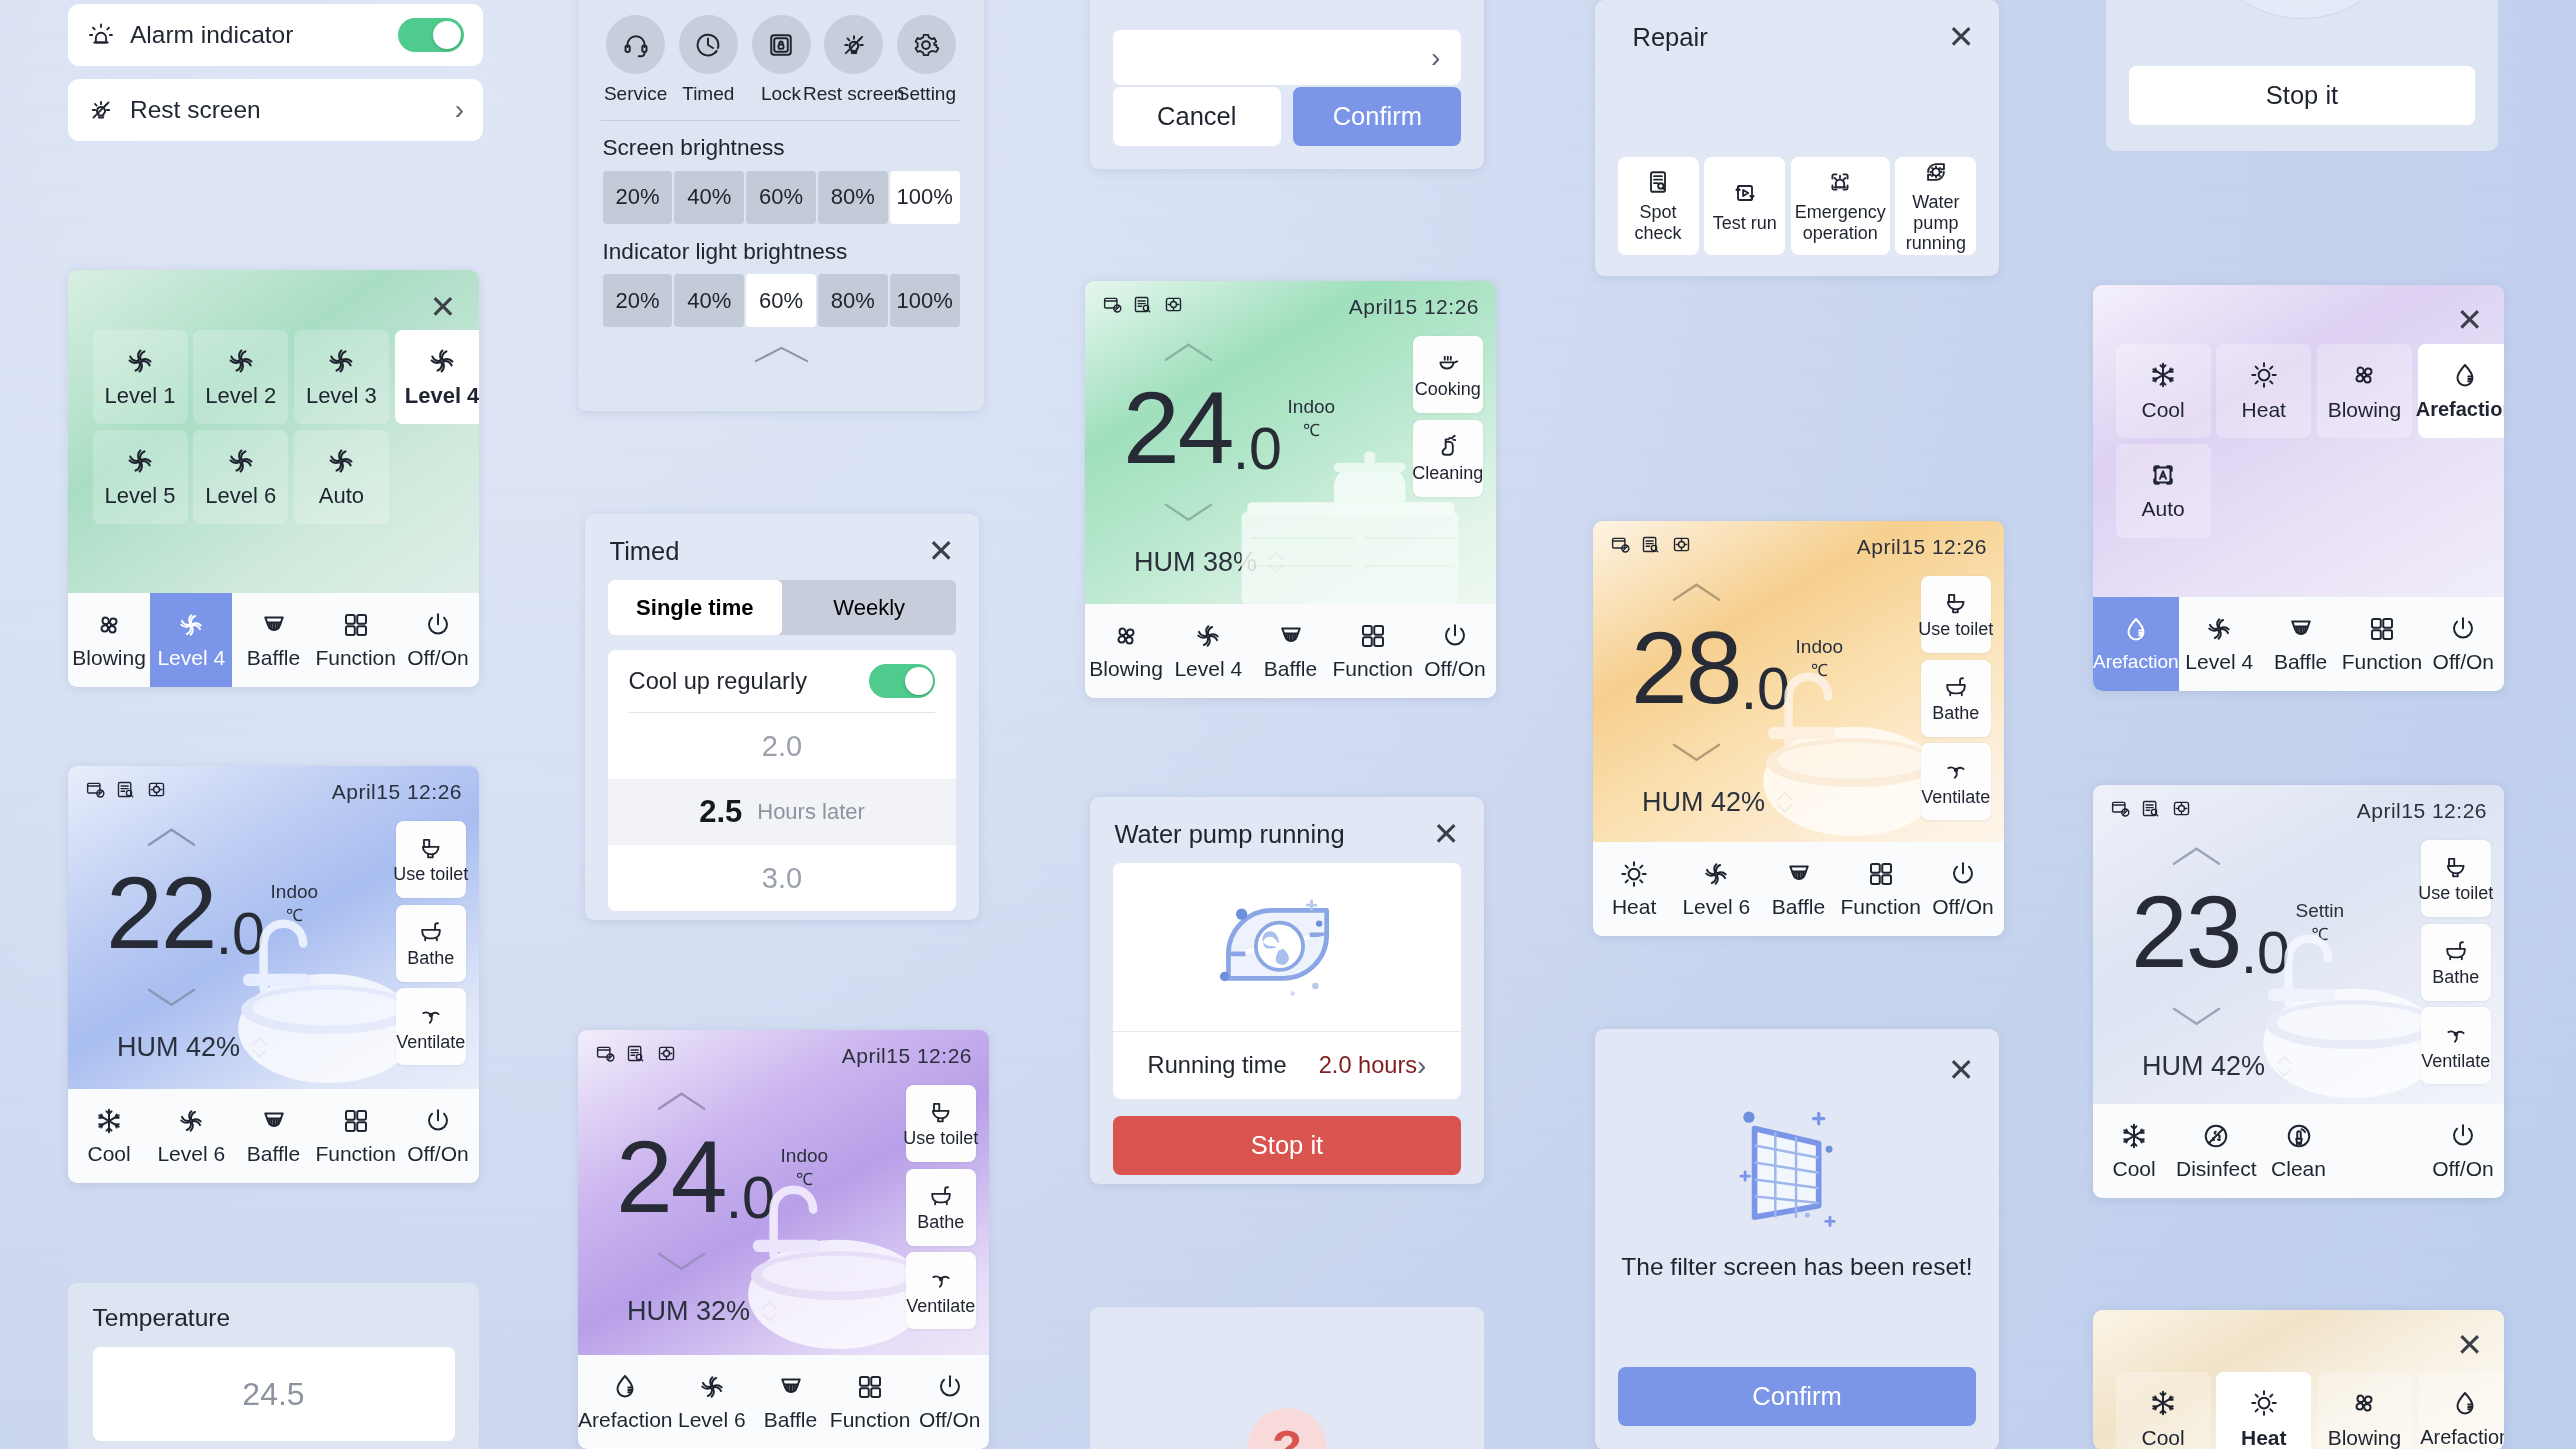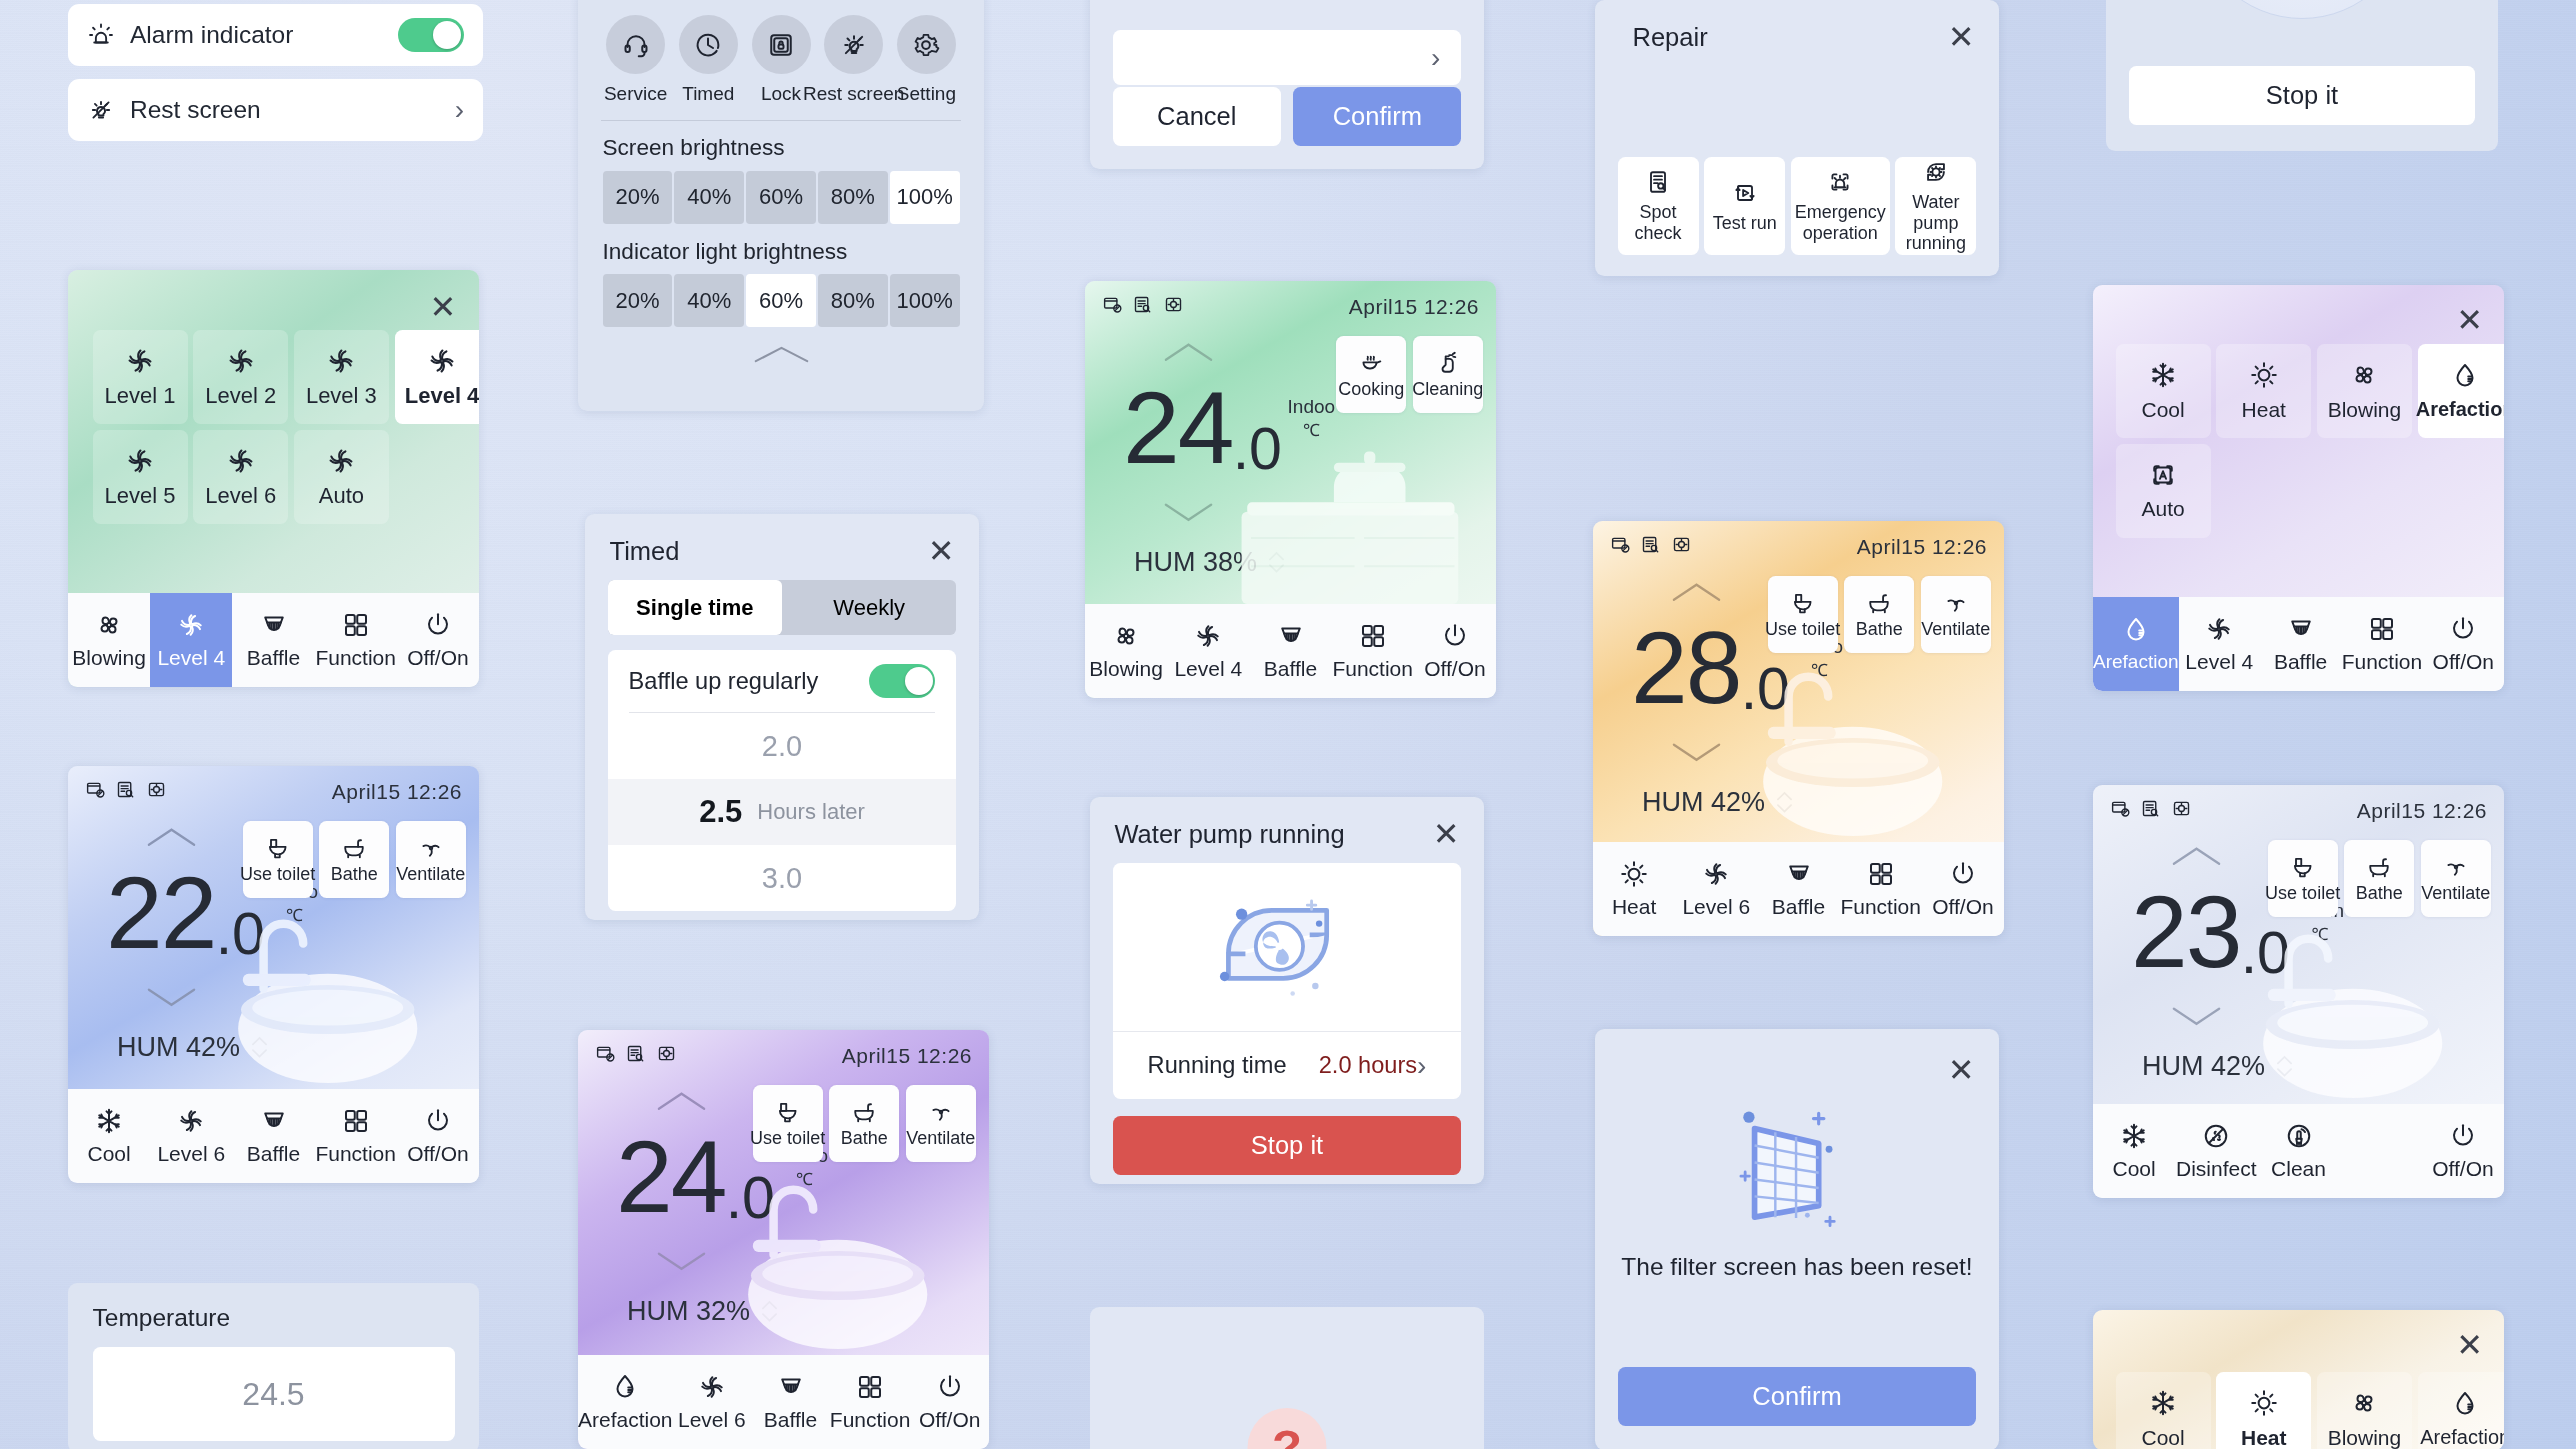--- a/index.html
+++ b/index.html
@@ -60,21 +60,21 @@
   .therm .tnum{font-size:102px;line-height:.9;color:#262b35;font-weight:300;letter-spacing:-1.9px;}
   .therm .tdec{font-size:59px;line-height:1;color:#262b35;font-weight:300;align-self:flex-end;
     position:relative;top:3.8px;}
   .therm .tmeta{margin-left:5.7px;display:flex;flex-direction:column;align-items:center;padding-top:13.2px;}
   .therm .tmeta .m1{font-size:19px;color:#2b313c;}
   .therm .tmeta .m2{font-size:17px;color:#2b313c;}
   .therm .arrowup{position:absolute;left:77px;top:59px;}
   .therm .arrowdn{position:absolute;left:77px;top:219px;}
   .therm .hum{position:absolute;left:49px;top:266px;font-size:27px;color:#2b313c;display:flex;
     align-items:center;gap:11.3px;}
-  .sidebtns{position:absolute;right:13.2px;top:55px;display:flex;gap:6.6px;}
+  .sidebtns{position:absolute;right:13.2px;top:55px;display:flex;flex-direction:column;gap:6.6px;}
   .sbtn{width:70px;height:77px;background:#fdfdfe;border-radius:7.5px;display:flex;flex-direction:column;
     align-items:center;justify-content:center;gap:2.8px;box-shadow:0 0.9px 2.8px rgba(50,70,110,.08);}
   .sbtn .sl{font-size:18px;color:#1f2430;white-space:nowrap;}
   .bathart{position:absolute;right:38px;bottom:98px;width:236px;height:198px;opacity:.85;}
 
   
   .dlg{position:absolute;background:#e1e7f4;border-radius:9.4px;
        box-shadow:0 1.9px 9.4px rgba(60,80,120,.12);}
   .dlg .dhdr{display:flex;align-items:center;justify-content:space-between;padding:21px 24.5px 13.2px;}
   .dlg .dt{font-size:25.5px;color:#1f2430;}
@@ -617,21 +617,21 @@
   <div class="dhdr">
     <span class="dt">Timed</span>
     <span class="close">✕</span>
   </div>
   <div class="tabs">
     <div class="tab sel">Single time</div>
     <div class="tab">Weekly</div>
   </div>
   <div class="listcard">
     <div class="lrow">
-      <span class="llbl">Baffle up regularly</span>
+      <span class="llbl">Cool up regularly</span>
       <span class="toggle"></span>
     </div>
     <div class="sep"></div>
     <div class="pick">
       <span class="pv">2.0</span>
       </div>
     <div class="pick act">
       <span class="pv">2.5</span>
       <span class="pu">Hours later</span>
       </div>

